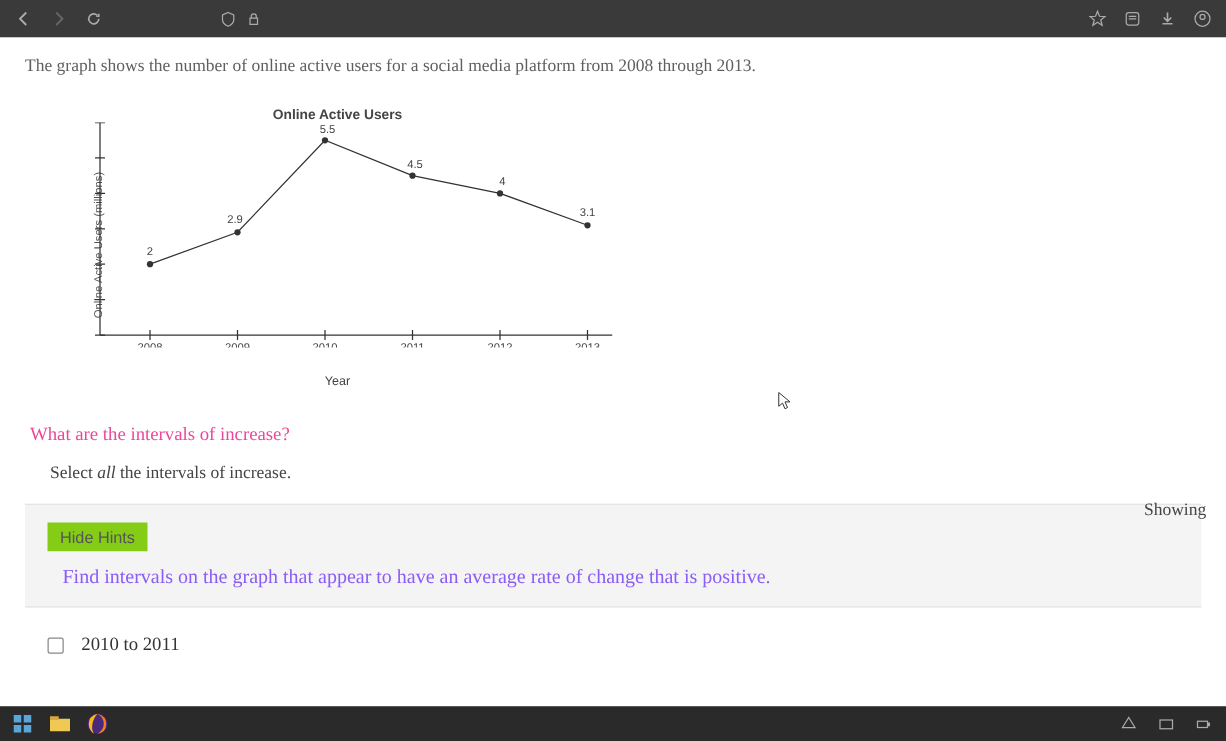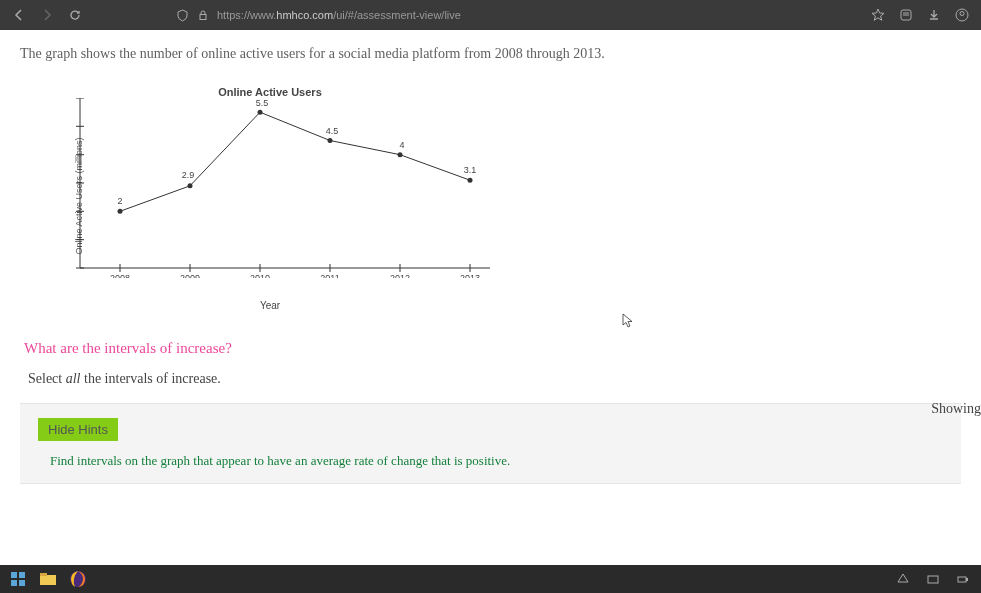--- a/index.html
+++ b/index.html
@@ -96,52 +96,52 @@
     .question {
       font-size: 15px;
       color: #ec4899;
       margin-top: 34px;
       margin-left: 4px;
     }
     .instruction {
       font-size: 14px;
       color: #444;
       margin-top: 14px;
-      margin-left: 8px;
+      margin-left: 20px;
     }
     .instruction em { font-style: italic; }
     .hints-box {
       margin-top: 16px;
       padding: 14px 18px;
       background: #f4f4f4;
       border-top: 1px solid #e4e4e4;
       border-bottom: 1px solid #e4e4e4;
     }
     .hide-hints {
       display: inline-block;
       padding: 4px 10px;
       background: #84cc16;
       font-size: 13px;
       color: #555;
       cursor: pointer;
       font-family: Arial, sans-serif;
     }
     .hint-text {
-      font-size: 13px;
-      color: #15803d;
+      font-size: 16px;
+      color: #8b5cf6;
       margin-top: 12px;
       margin-left: 12px;
     }
     .showing {
       position: absolute;
       right: 0;
       bottom: 148px;
       font-size: 14px;
       color: #444;
-      padding-right: 0;
+      padding-right: 16px;
     }
     .options {
       margin-top: 22px;
       margin-left: 18px;
     }
     .option {
       display: flex;
       align-items: center;
       gap: 14px;
       margin-bottom: 14px;
@@ -199,23 +199,20 @@
       </svg>
   </div>
   <div class="url-area">
     <svg width="13" height="13" viewBox="0 0 13 13">
         <path d="M6.5 1 L11 3 L11 7 Q11 10 6.5 12 Q2 10 2 7 L2 3 Z" stroke="#aaa" stroke-width="1" fill="none"></path>
       </svg>
     <svg width="12" height="12" viewBox="0 0 12 12">
         <rect x="3" y="5.5" width="6" height="5" stroke="#aaa" fill="none"></rect>
         <path d="M4 5.5 L4 4 Q4 2 6 2 Q8 2 8 4 L8 5.5" stroke="#aaa" fill="none"></path>
       </svg>
-    <span class="url-text">
-      <span>https://www.</span><span class="domain">hmhco.com</span><span>/ui/#/assessment-view/live</span>
-    </span>
   </div>
   <div class="right-icons">
     <div class="nav-icon">
       <svg width="14" height="14" viewBox="0 0 14 14">
           <path d="M7 1 L8.6 5 L13 5.3 L9.6 8 L10.7 12.3 L7 9.8 L3.3 12.3 L4.4 8 L1 5.3 L5.4 5 Z" stroke="#aaa" stroke-width="1" fill="none"></path>
         </svg>
     </div>
     <div class="nav-icon">
       <svg width="14" height="14" viewBox="0 0 14 14">
           <rect x="2" y="2" width="10" height="10" rx="2" stroke="#aaa" fill="none"></rect>
@@ -304,20 +301,24 @@
     <span>Select </span><em>all</em><span> the intervals of increase.</span>
   </div>
 
   <div class="hints-box">
     <span class="hide-hints">Hide Hints</span>
     <div class="hint-text">Find intervals on the graph that appear to have an average rate of change that is positive.</div>
   </div>
   <div class="showing">Showing </div>
 
   <div class="options">
+    <div class="option">
+      <div class="checkbox"></div>
+      <span>2010 to 2011</span>
+    </div>
   </div>
 
   <svg class="cursor" viewBox="0 0 12 16">
     <path d="M1 1 L1 12 L4 9.5 L6 14 L8 13 L6 8.5 L10 8.5 Z" fill="#fff" stroke="#333" stroke-width="0.8"></path>
   </svg>
 </div>
 
 <div class="taskbar">
   <div class="taskbar-icon">
     <svg width="16" height="16" viewBox="0 0 16 16">

